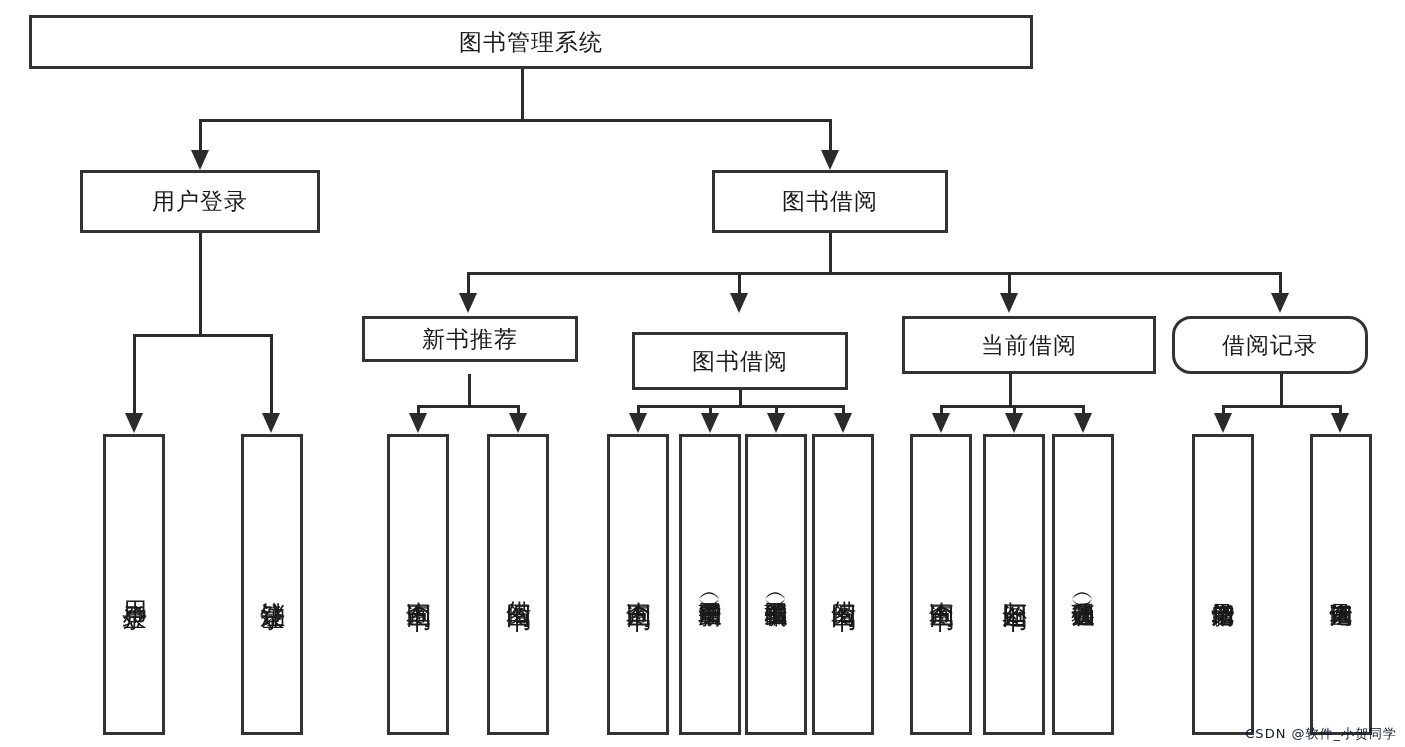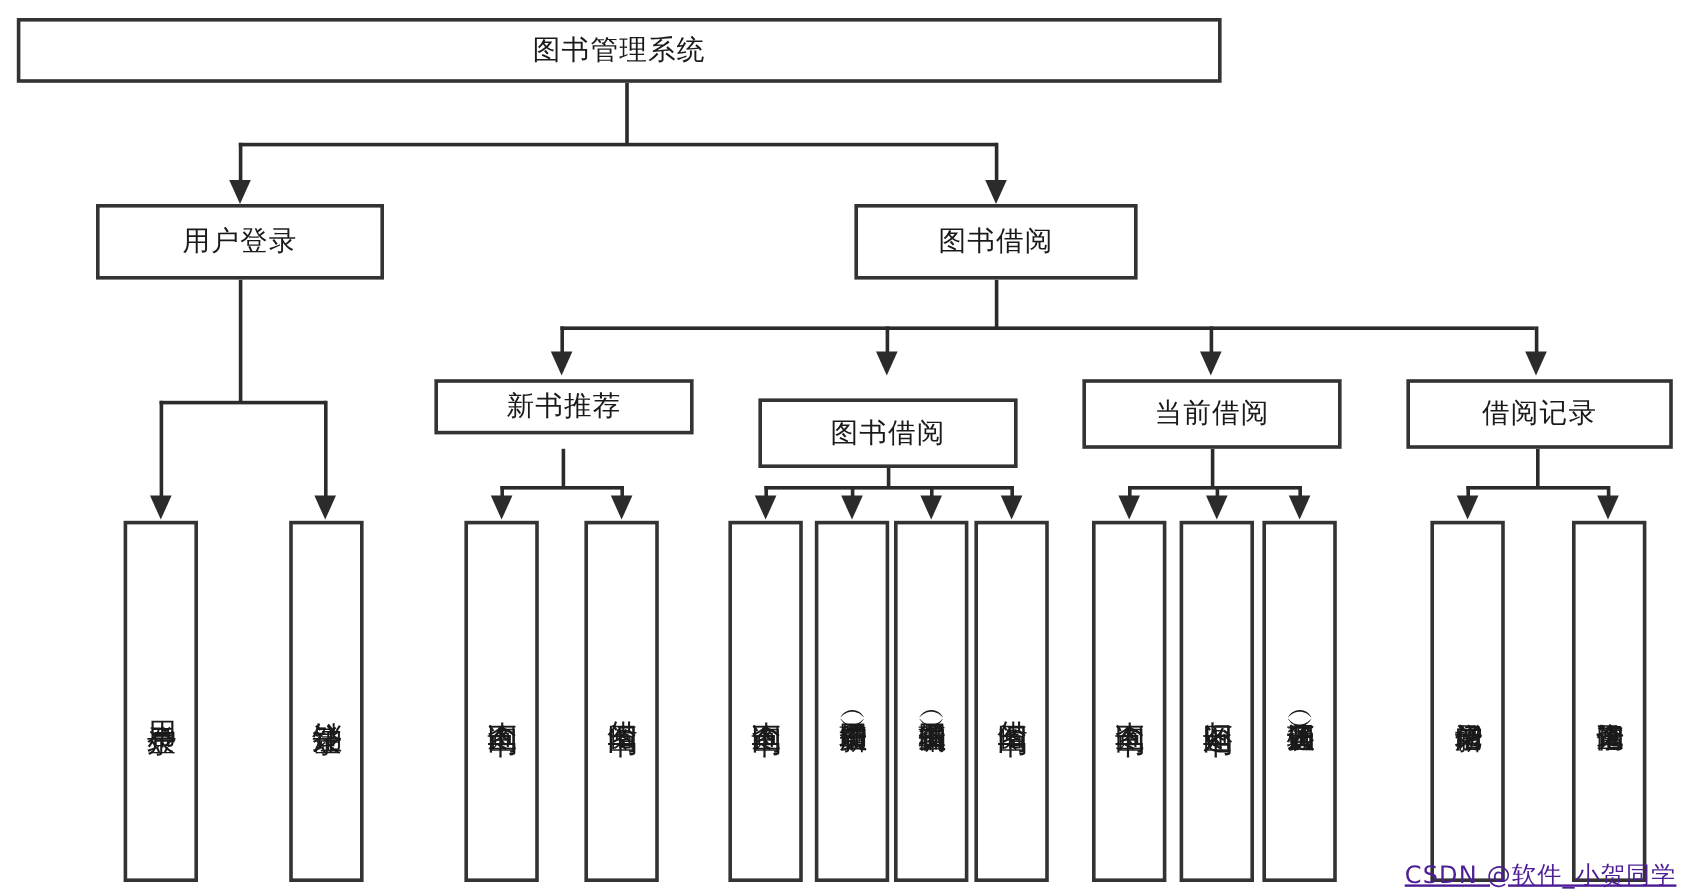--- a/index.html
+++ b/index.html
@@ -72,25 +72,24 @@
     width: 0;
     height: 0;
     border-left: 9px solid transparent;
     border-right: 9px solid transparent;
     border-top: 20px solid #2b2b2b;
   }
   #watermark {
     position: absolute;
     right: 8px;
     bottom: 4px;
-    font-size: 20px;
-    color: #4c1d95;
+    font-size: 13px;
+    color: #0f172a;
     letter-spacing: 1px;
     white-space: nowrap;
-    text-decoration: underline;
   }
 </style>
 </head>
 <body>
 
 <div id="canvas">
 
   <div class="conn vline" style="left:521px; top:69px; height:52px;"></div>
   <div class="conn hline" style="left:199px; top:119px; width:632px;"></div>
   <div class="conn vline" style="left:199px; top:119px; height:32px;"></div>
@@ -143,41 +142,41 @@
   <div class="conn vline" style="left:1082px; top:405px; height:10px;"></div>
   <div class="arrow" style="left:1074px; top:413px;"></div>
 
   <div class="conn vline" style="left:1280px; top:374px; height:32px;"></div>
   <div class="conn hline" style="left:1222px; top:405px; width:119px;"></div>
   <div class="conn vline" style="left:1222px; top:405px; height:10px;"></div>
   <div class="arrow" style="left:1214px; top:413px;"></div>
   <div class="conn vline" style="left:1339px; top:405px; height:10px;"></div>
   <div class="arrow" style="left:1331px; top:413px;"></div>
 
-  <div class="node root horiz" style="left:14px; top:15px; width:1004px; height:54px;">
+  <div class="node root horiz" style="left:29px; top:15px; width:1004px; height:54px;">
     <span class="label">图书管理系统</span>
   </div>
 
   <div class="node horiz" style="left:80px; top:170px; width:240px; height:63px;">
     <span class="label">用户登录</span>
   </div>
   <div class="node horiz" style="left:712px; top:170px; width:236px; height:63px;">
     <span class="label">图书借阅</span>
   </div>
 
   <div class="node horiz" style="left:362px; top:316px; width:216px; height:46px;">
     <span class="label">新书推荐</span>
   </div>
   <div class="node horiz" style="left:632px; top:316px; width:216px; height:58px;margin-top:16px;">
     <span class="label">图书借阅</span>
   </div>
-  <div class="node horiz" style="left:902px; top:316px; width:216px; height:58px;">
+  <div class="node horiz" style="left:902px; top:316px; width:254px; height:58px;">
     <span class="label">当前借阅</span>
   </div>
-  <div class="node horiz" style="left:1172px; top:316px; width:222px; height:58px;">
+  <div class="node horiz" style="left:1172px; top:316px; width:196px; height:58px;border-radius:19px;">
     <span class="label">借阅记录</span>
   </div>
 
   <div class="node vert" style="left:103px; top:434px; width:62px; height:301px;">
     <span class="label">用户登录</span>
   </div>
   <div class="node vert" style="left:241px; top:434px; width:62px; height:301px;">
     <span class="label">注销登录</span>
   </div>
 

